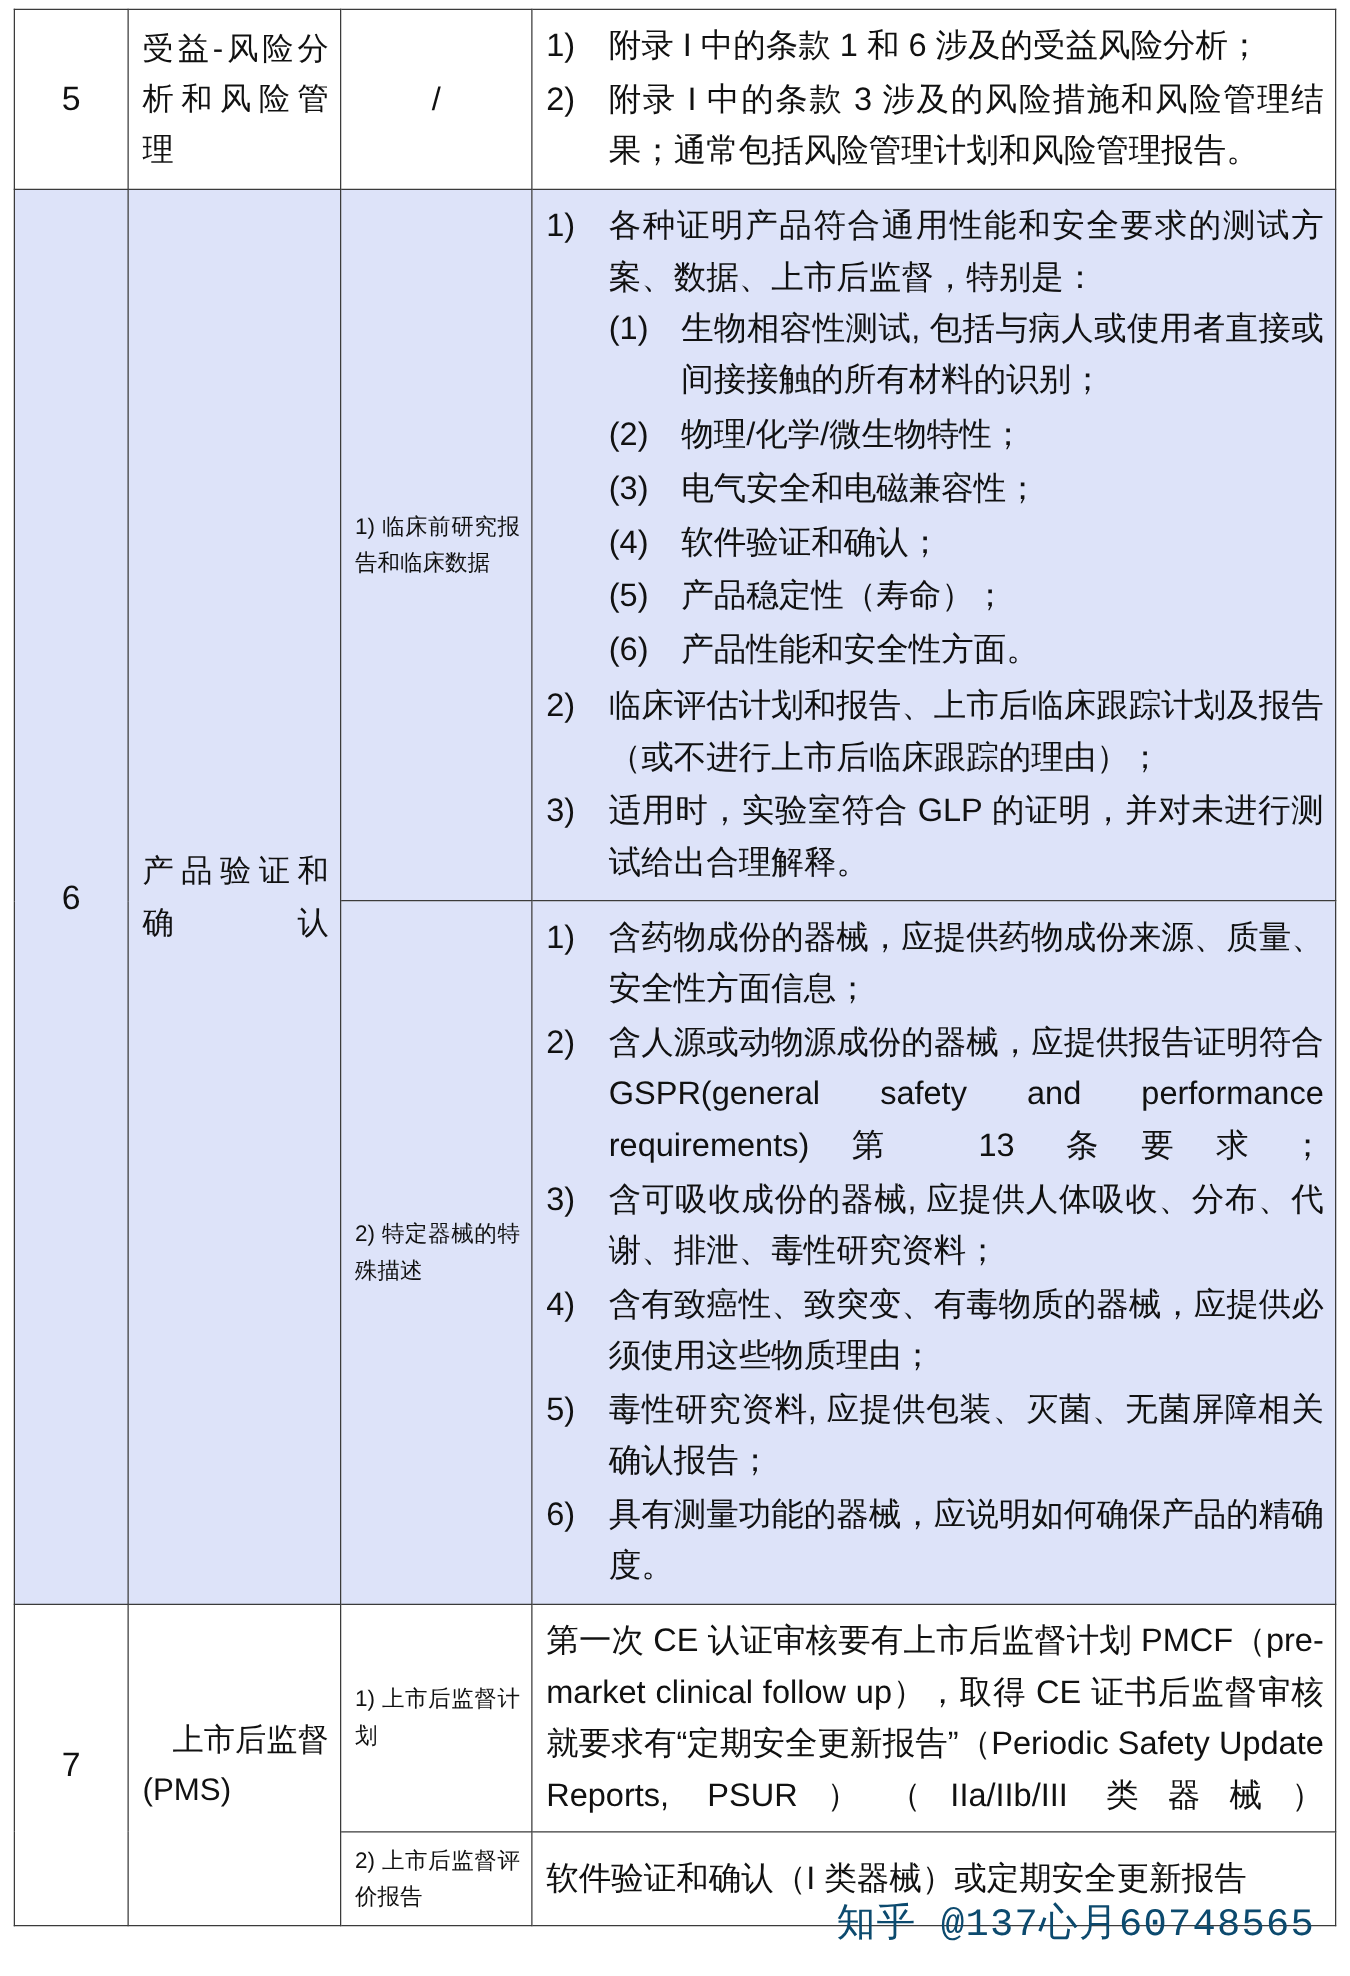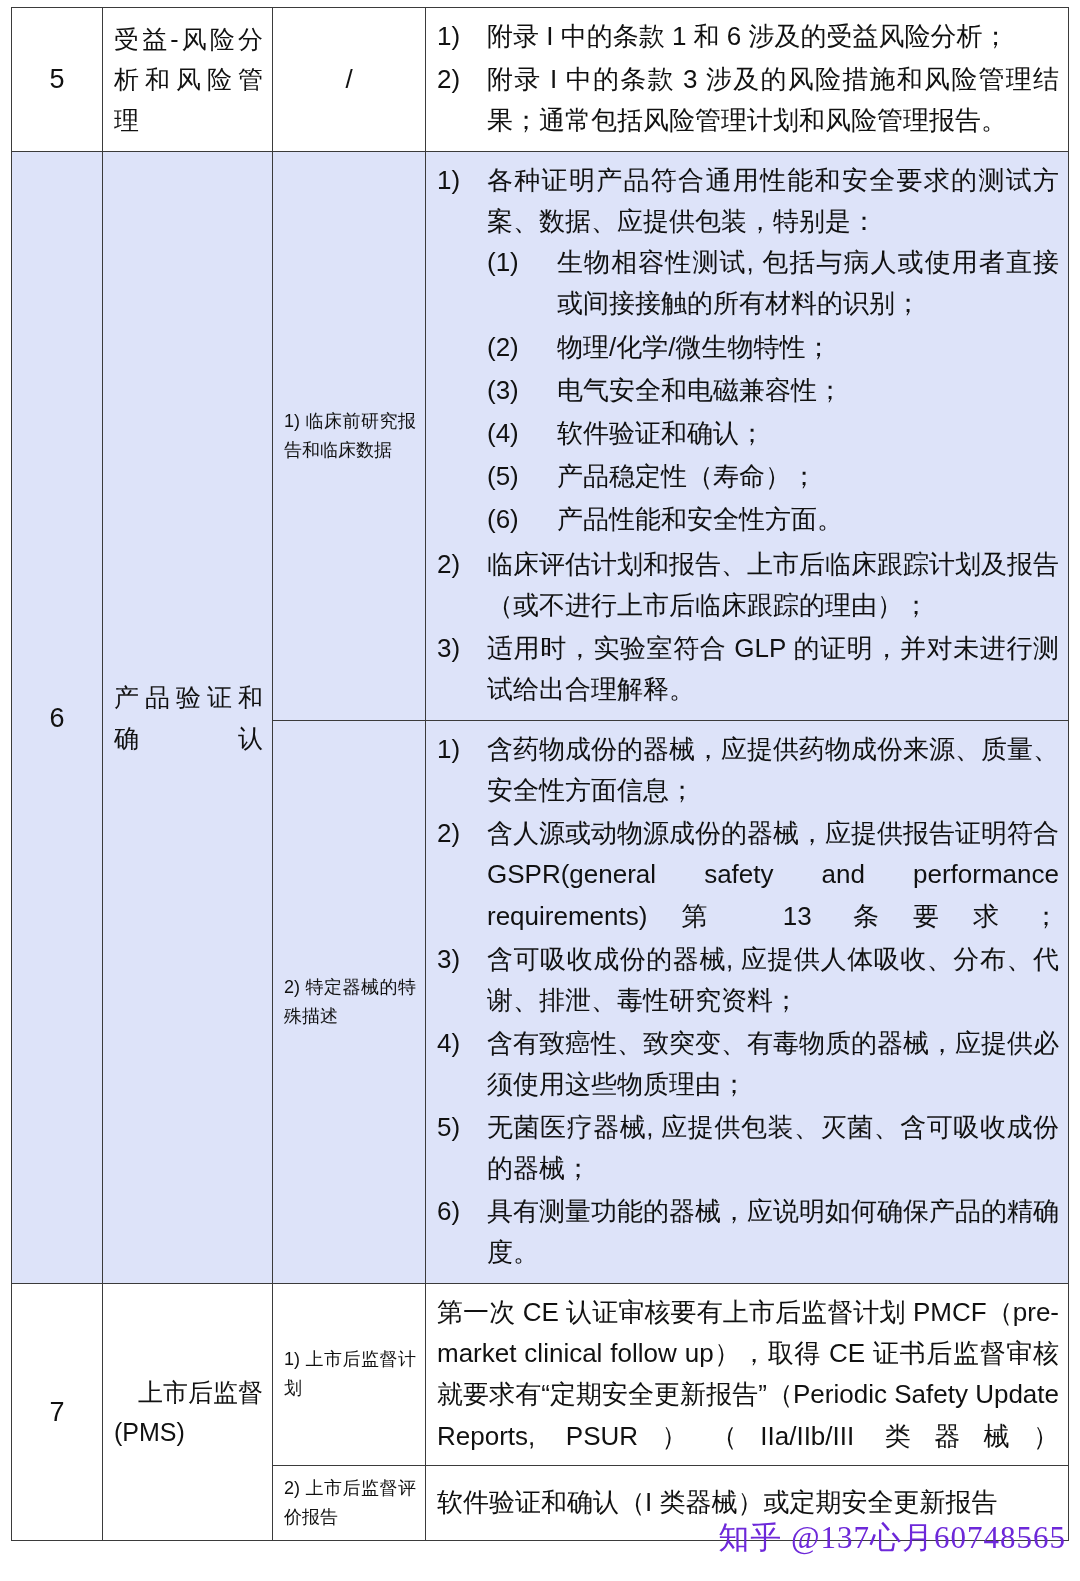--- a/index.html
+++ b/index.html
@@ -106,46 +106,45 @@
     align-items: flex-start;
     margin: 0 0 2px 0;
   }
   ul.sublist > li > .mk {
     flex: 0 0 auto;
     width: 58px;
   }
   ul.sublist > li > .tx {
     flex: 1 1 auto;
     text-align: justify;
-    margin-left: 12px;
   }
 
   .plain-para {
     text-align: justify;
     text-align-last: left;
   }
   .plain-para.j {
     text-align-last: justify;
   }
 
   .slash {
     font-size: 26px;
     text-align: center;
   }
 
   #watermark {
     position: absolute;
-    right: 14px;
+    right: 28px;
     bottom: 22px;
     font-size: 31px;
-    color: #6d28d9;
+    color: #0c4a6e;
     letter-spacing: 1px;
     white-space: nowrap;
     pointer-events: none;
-    font-family: Liberation Serif, serif;
+    font-family: Liberation Mono, monospace;
   }
 </style>
 </head>
 <body>
 
 <table id="doc-table">
   <colgroup>
     <col class="c-num">
       <col class="c-name">
       <col class="c-sub">
@@ -189,21 +188,21 @@
       <td class="c-sub shaded">
         <div class="cellpad sub-text">1) 临床前研究报告和临床数据</div>
       </td>
       <td class="c-body shaded">
         <div class="cellpad body-text">
           <ul class="olist">
 
             <li>
               <span class="mk">1)</span>
               <span class="tx">
-                <span>各种证明产品符合通用性能和安全要求的测试方案、数据、应提供包装，特别是：</span>
+                <span>各种证明产品符合通用性能和安全要求的测试方案、数据、上市后监督，特别是：</span>
                 <ul class="sublist">
                   <li>
                     <span class="mk">(1)</span>
                     <span class="tx">生物相容性测试, 包括与病人或使用者直接或间接接触的所有材料的识别；</span>
                   </li>
                   <li>
                     <span class="mk">(2)</span>
                     <span class="tx">物理/化学/微生物特性；</span>
                   </li>
                   <li>
@@ -259,21 +258,21 @@
             <li>
               <span class="mk">3)</span>
               <span class="tx">含可吸收成份的器械, 应提供人体吸收、分布、代谢、排泄、毒性研究资料；</span>
             </li>
             <li>
               <span class="mk">4)</span>
               <span class="tx">含有致癌性、致突变、有毒物质的器械，应提供必须使用这些物质理由；</span>
             </li>
             <li>
               <span class="mk">5)</span>
-              <span class="tx">无菌医疗器械, 应提供包装、灭菌、含可吸收成份的器械；</span>
+              <span class="tx">毒性研究资料, 应提供包装、灭菌、无菌屏障相关确认报告；</span>
             </li>
             <li>
               <span class="mk">6)</span>
               <span class="tx">具有测量功能的器械，应说明如何确保产品的精确度。</span>
             </li>
           </ul>
         </div>
       </td>
     </tr>
 

